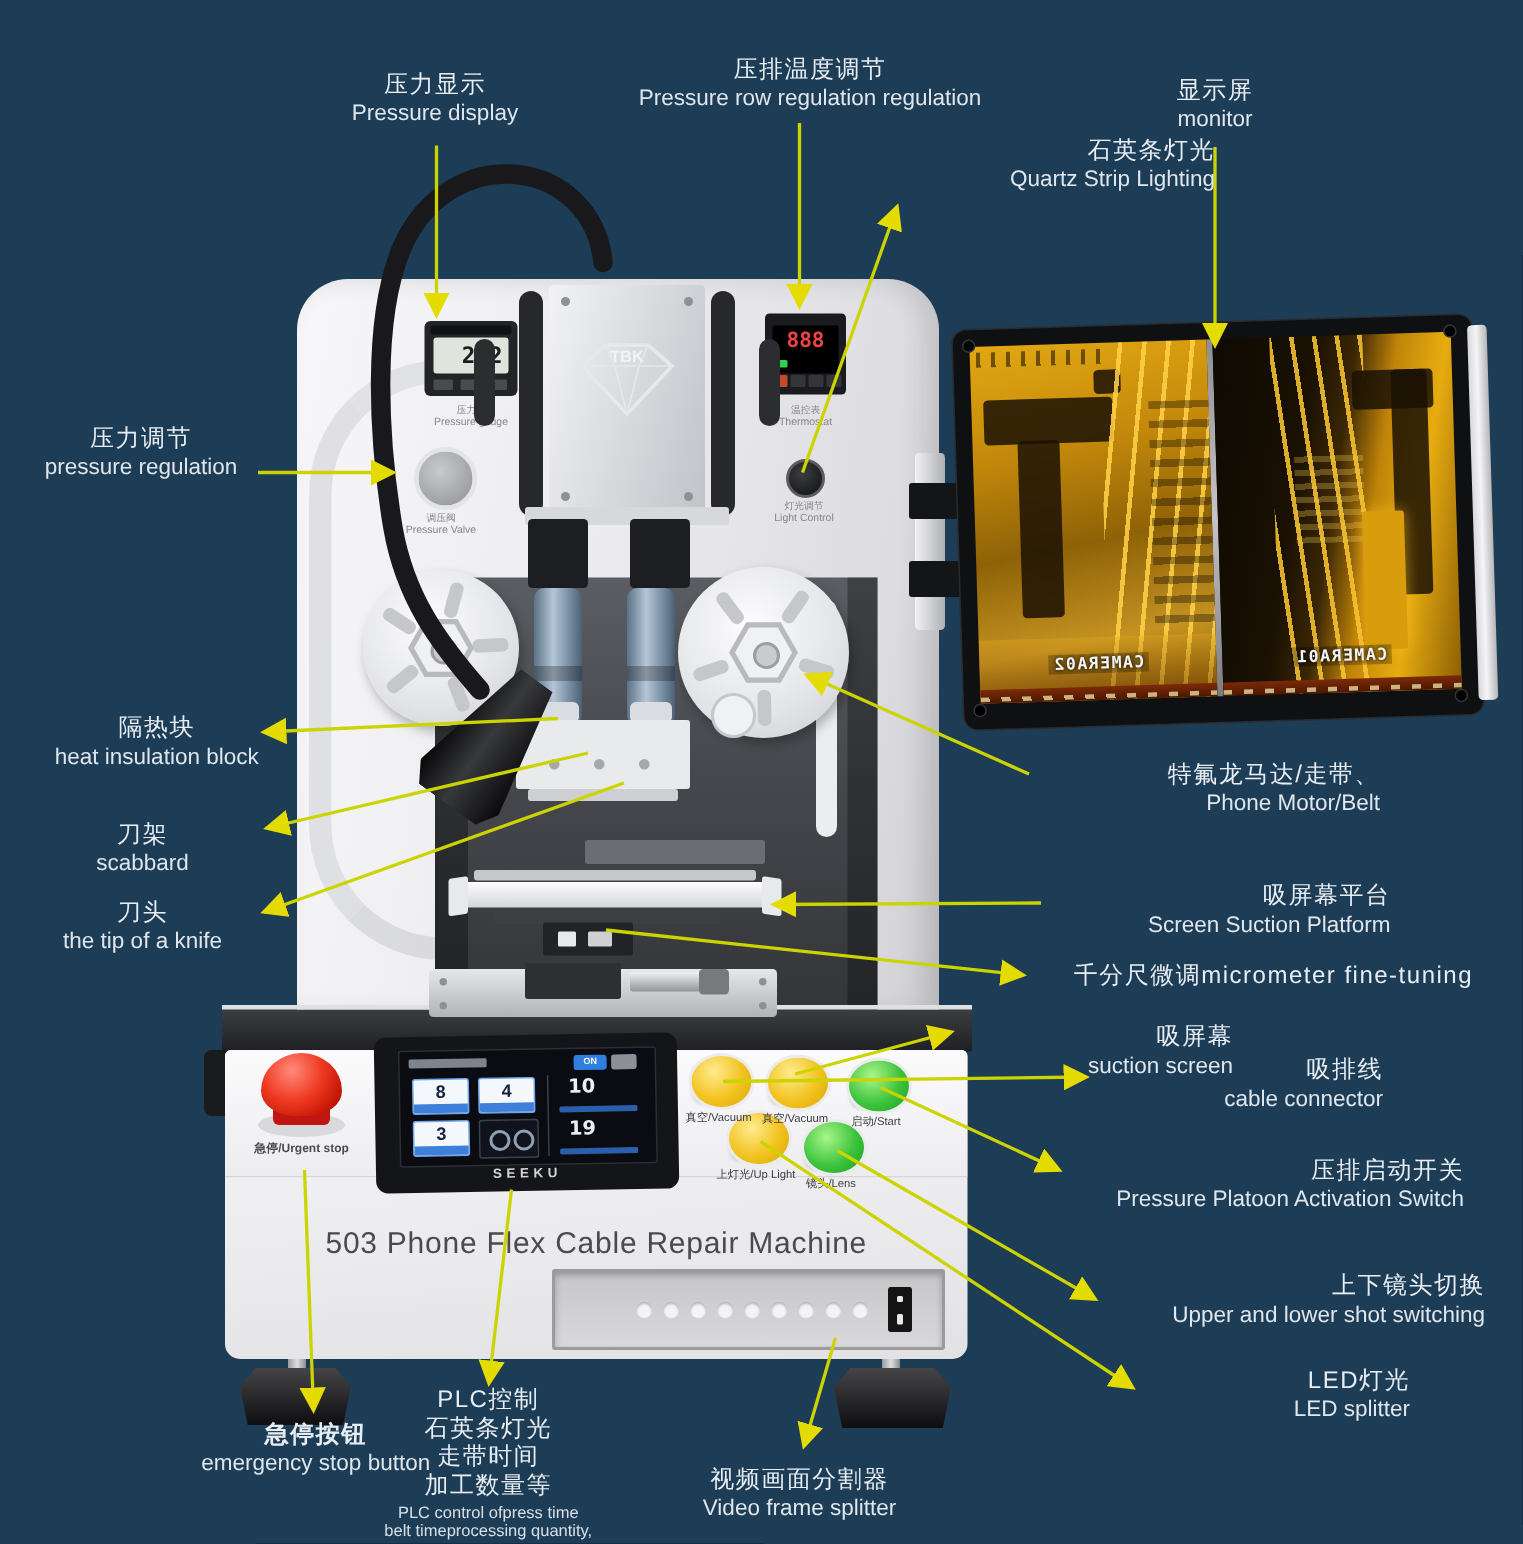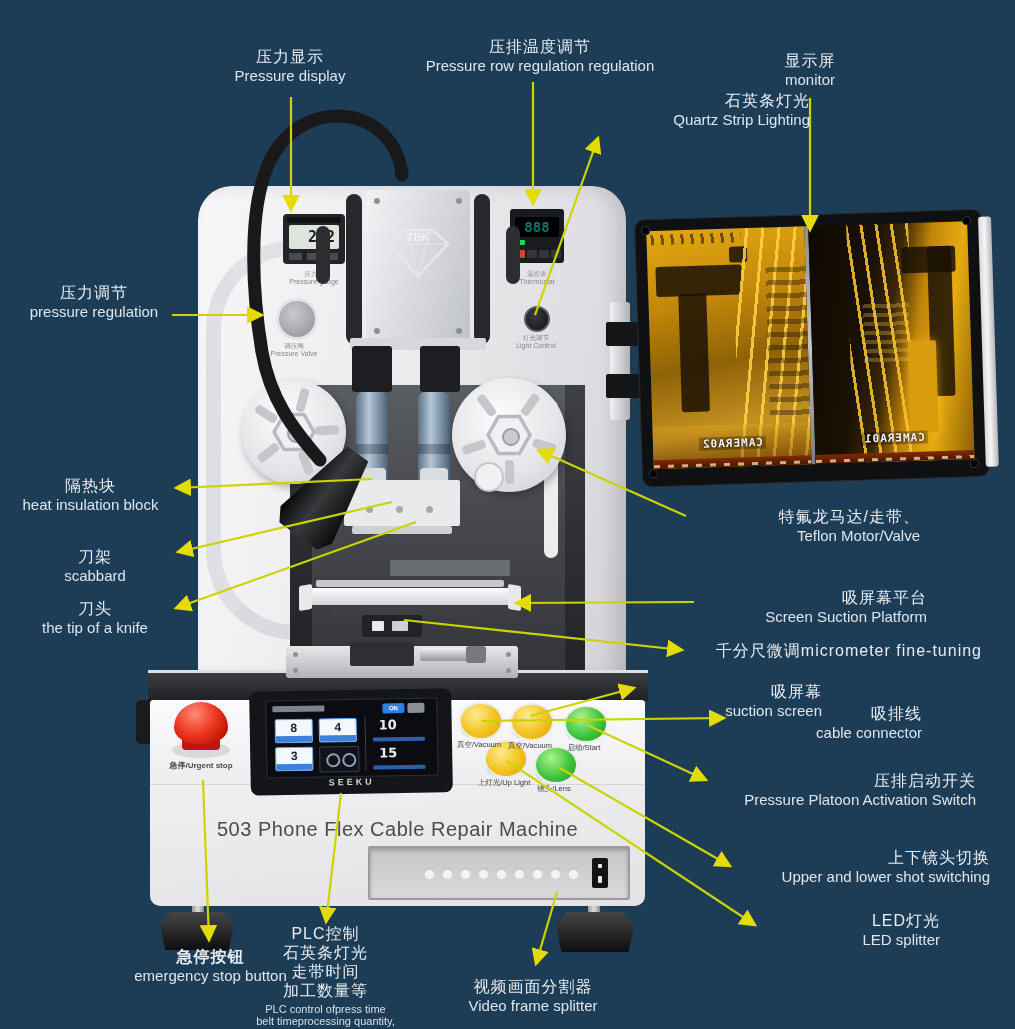--- a/index.html
+++ b/index.html
@@ -31,21 +31,21 @@
   .ctrl-deck{position:absolute;left:150px;top:700px;width:495px;height:84px;z-index:2;
         background:linear-gradient(#fbfbfc,#ededf0);border-bottom:1px solid #d5d5d9;border-radius:4px 4px 0 0;}
   .mlabel{position:absolute;z-index:3;text-align:center;color:#85868b;font-size:6.5px;line-height:1.25;}
   .mlabel .l2{font-size:7px;}
   
   .gauge{position:absolute;left:283px;top:214px;width:62px;height:50px;background:#232427;border-radius:4px;z-index:3;}
   .lcd{position:absolute;left:6px;top:11px;width:50px;height:24px;background:#dfe4dc;border-radius:2px;
        color:#1c1c1c;font-family:"DejaVu Sans Mono",monospace;font-weight:bold;font-size:15px;
        text-align:right;padding-right:4px;box-sizing:border-box;line-height:24px;}
   .thermo{position:absolute;left:510px;top:209px;width:54px;height:54px;background:#1a1b1e;border-radius:3px;z-index:3;}
-  .thermo .disp{position:absolute;left:5px;top:8px;width:44px;height:20px;background:#000;color:#0f766e;
+  .thermo .disp{position:absolute;left:5px;top:8px;width:44px;height:32px;background:#000;color:#ef4444;
        font-family:"DejaVu Sans Mono",monospace;font-weight:bold;font-size:14px;text-align:center;line-height:20px;border-radius:2px;}
   .knob{position:absolute;border-radius:50%;z-index:3;}
   
   .rail{position:absolute;background:#27282b;border-radius:8px;z-index:3;}
   .plate{position:absolute;left:366px;top:190px;width:104px;height:152px;z-index:3;border-radius:3px;
          background:linear-gradient(105deg,#f2f3f5 0%,#d6d8dc 55%,#c0c3c8 100%);}
   .screw{position:absolute;width:6px;height:6px;border-radius:50%;background:#8e9095;}
   .blk{position:absolute;background:#1d1e21;border-radius:3px;z-index:3;}
   .cyl{position:absolute;width:32px;height:92px;border-radius:7px;z-index:3;
        background:linear-gradient(90deg,#5c7287,#b5c6d6 40%,#8fa5b8 60%,#4c6176);}
@@ -255,21 +255,21 @@
       <div class="tile" style="left:8px;top:18px;"><span>8</span><div class="bar"></div></div>
       <div class="tile" style="left:52px;top:18px;"><span>4</span><div class="bar"></div></div>
       <div class="tile" style="left:8px;top:46px;"><span>3</span><div class="bar"></div></div>
       <div class="abs" style="left:52px;top:46px;width:38px;height:24px;background:#10131c;border:1px solid #3a4150;border-radius:2px;">
         <div class="abs" style="left:6px;top:6px;width:10px;height:10px;border:2px solid #8fa0b2;border-radius:50%;"></div>
         <div class="abs" style="left:22px;top:6px;width:10px;height:10px;border:2px solid #8fa0b2;border-radius:50%;"></div>
       </div>
       <div class="abs" style="left:98px;top:17px;width:1px;height:54px;background:#3a3f4a;"></div>
       <div class="rnum" style="left:112px;top:18px;">10</div>
       <div class="rbar" style="left:106px;top:38px;width:52px;"></div>
-      <div class="rnum" style="left:112px;top:46px;">15</div>
+      <div class="rnum" style="left:112px;top:46px;">19</div>
       <div class="rbar" style="left:106px;top:66px;width:52px;"></div>
     </div>
     <div class="abs" style="left:0;top:87px;width:202px;text-align:center;color:#d4d4d6;font-size:9px;font-weight:bold;letter-spacing:3px;">SEEKU</div>
   </div>
 
   <div class="pbase" style="left:462px;top:714px;"></div>
   <div class="pcap cap-yellow" style="left:459px;top:702px;"></div>
   <div class="pbase" style="left:513px;top:715px;"></div>
   <div class="pcap cap-yellow" style="left:510px;top:703px;"></div>
   <div class="pbase" style="left:567px;top:717px;"></div>
@@ -386,35 +386,35 @@
     <div class="en">Quartz Strip Lighting</div>
   </div>
   <div class="callout center" style="left:735px;top:52px;width:150px;">
     <div class="cn">显示屏</div>
     <div class="en">monitor</div>
   </div>
   <div class="callout center" style="left:18px;top:284px;width:152px;">
     <div class="cn">压力调节</div>
     <div class="en">pressure regulation</div>
   </div>
-  <div class="callout center" style="left:8px;top:477px;width:165px;">
+  <div class="callout center" style="left:22px;top:477px;width:165px;">
     <div class="cn">隔热块</div>
     <div class="en">heat insulation block</div>
   </div>
   <div class="callout center" style="left:30px;top:548px;width:130px;">
     <div class="cn">刀架</div>
     <div class="en">scabbard</div>
   </div>
   <div class="callout center" style="left:20px;top:600px;width:150px;">
     <div class="cn">刀头</div>
     <div class="en">the tip of a knife</div>
   </div>
   <div class="callout left" style="left:690px;top:508px;width:230px;">
     <div class="cn">特氟龙马达/走带、</div>
-    <div class="en">Teflon Motor/Valve</div>
+    <div class="en">Phone Motor/Belt</div>
   </div>
   <div class="callout left" style="left:697px;top:589px;width:230px;">
     <div class="cn">吸屏幕平台</div>
     <div class="en">Screen Suction Platform</div>
   </div>
   <div class="callout left" style="left:692px;top:642px;width:290px;">
     <div class="cn">千分尺微调micrometer fine-tuning</div>
   </div>
   <div class="callout left" style="left:652px;top:672px;width:170px;margin-top:11px;">
     <div class="cn">吸屏幕</div>

